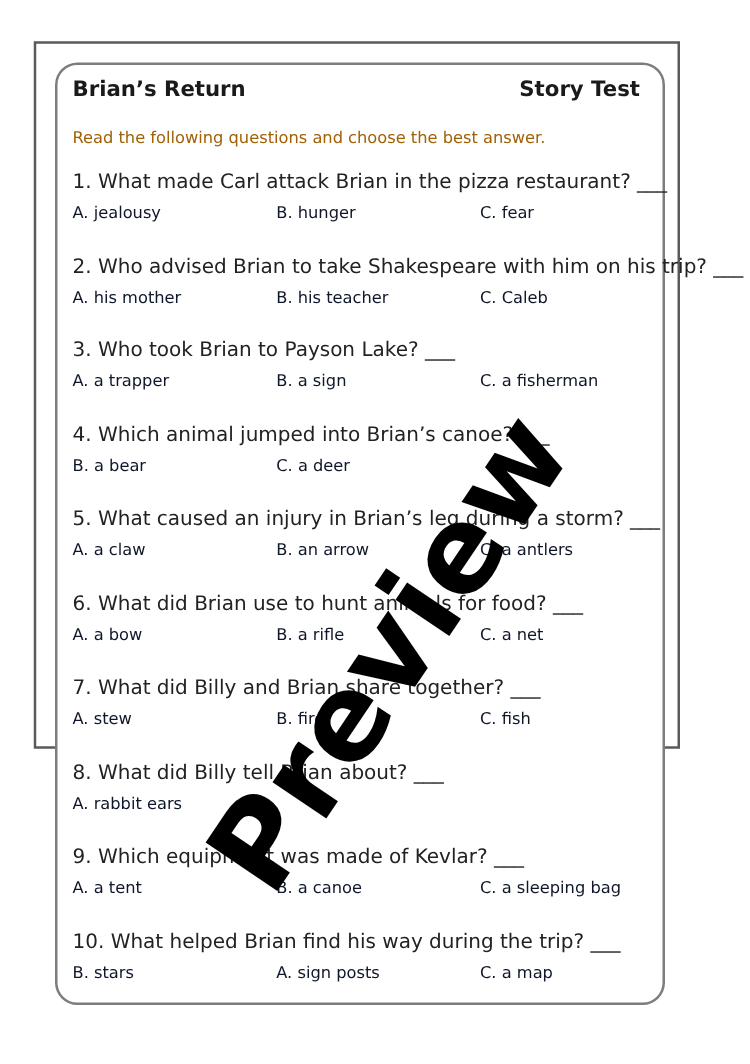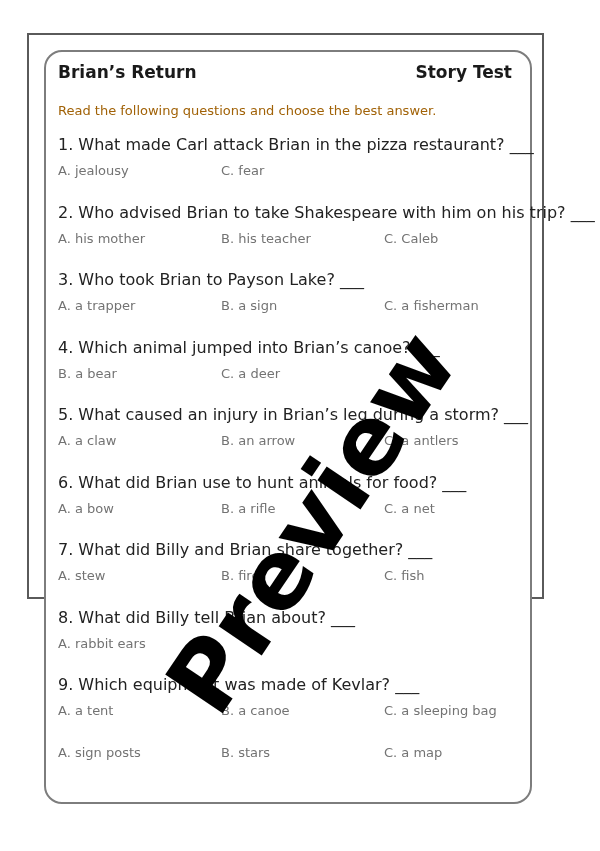--- a/index.html
+++ b/index.html
@@ -66,21 +66,21 @@
     font-size: 16px;
     line-height: 26px;
     white-space: nowrap;
     color: #222222;
   }
   .q-options {
     display: grid;
     grid-template-columns: 163px 163px 1fr;
     font-size: 13px;
     line-height: 26px;
-    color: #737373;
+    color: #0f172a;
   }
   .opt {
     white-space: nowrap;
   }
   .watermark {
     position: absolute;
     left: 312px;
     top: 522px;
     transform: translate(-50%, -50%) rotate(-56deg);
     transform-origin: center center;
@@ -102,20 +102,21 @@
       <div class="header">
         <span class="title">Brian’s Return</span>
         <span class="subtitle">Story Test</span>
       </div>
       <div class="instructions">Read the following questions and choose the best answer.</div>
       <div class="questions" id="questions">
   <div class="question">
     <div class="q-prompt">1. What made Carl attack Brian in the pizza restaurant? ___</div>
     <div class="q-options">
       <span class="opt">A. jealousy</span>
+      <span class="opt">B. hunger</span>
       <span class="opt">C. fear</span>
     </div>
   </div>
 
   <div class="question">
     <div class="q-prompt">2. Who advised Brian to take Shakespeare with him on his trip? ___</div>
     <div class="q-options">
       <span class="opt">A. his mother</span>
       <span class="opt">B. his teacher</span>
       <span class="opt">C. Caleb</span>
@@ -176,23 +177,24 @@
   <div class="question">
     <div class="q-prompt">9. Which equipment was made of Kevlar? ___</div>
     <div class="q-options">
       <span class="opt">A. a tent</span>
       <span class="opt">B. a canoe</span>
       <span class="opt">C. a sleeping bag</span>
     </div>
   </div>
 
   <div class="question">
-    <div class="q-options">
+    <div class="q-prompt">10. What helped Brian find his way during the trip? ___</div>
+    <div class="q-options">
+      <span class="opt">B. stars</span>
       <span class="opt">A. sign posts</span>
-      <span class="opt">B. stars</span>
       <span class="opt">C. a map</span>
     </div>
   </div>
 </div>
     </div>
   </div>
   <div class="watermark">Preview</div>
 </div>
 
 </body></html>

